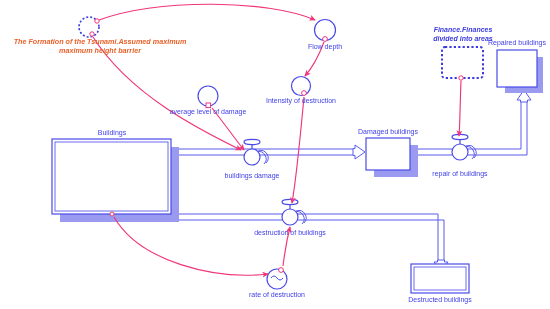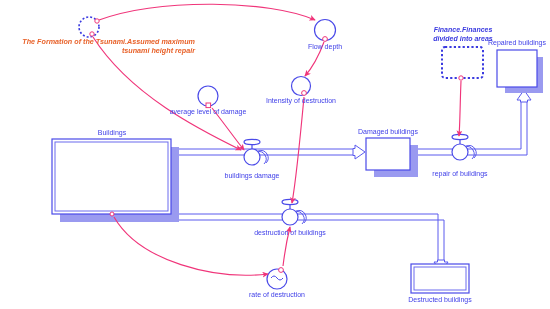--- a/index.html
+++ b/index.html
@@ -37,21 +37,21 @@
     letter-spacing: 0px;
   }
   .annotation-label {
     position: absolute;
     color: #e8622a;
     font-family: "Liberation Sans", sans-serif;
     font-style: italic;
     font-weight: bold;
     font-size: 7.2px;
     line-height: 8.5px;
-    text-align: right;
+    text-align: center;
     white-space: nowrap;
   }
   .shadow-label {
     position: absolute;
     color: #3a3ae0;
     font-family: "Liberation Sans", sans-serif;
     font-style: italic;
     font-weight: bold;
     font-size: 7px;
     line-height: 8.5px;
@@ -193,21 +193,21 @@
       <path d="M461,81 C460,105 460,125 459,136" marker-end="url(#pinkArrow)"></path>
 
       <path d="M114,217 C140,262 215,280 268,274" marker-end="url(#pinkArrow)"></path>
 
       <path d="M283,266 C285,250 288,235 290,227" marker-end="url(#pinkArrow)"></path>
     </g>
   </svg>
 
   <div class="annotation-label" style="left:5px; top:38px; width:190px;">
     <div>The Formation of the Tsunami.Assumed maximum</div>
-    <div>tsunami height repair</div>
+    <div>maximum height barrier</div>
   </div>
 
   <div class="shadow-label" style="left:422px; top:26px; width:82px;">
     <div>Finance.Finances</div>
     <div>divided into areas</div>
   </div>
 
   <div class="node-label" style="left:275px; top:43px; width:100px;">Flow depth</div>
 
   <div class="node-label" style="left:251px; top:97px; width:100px;">Intensity of destruction</div>

